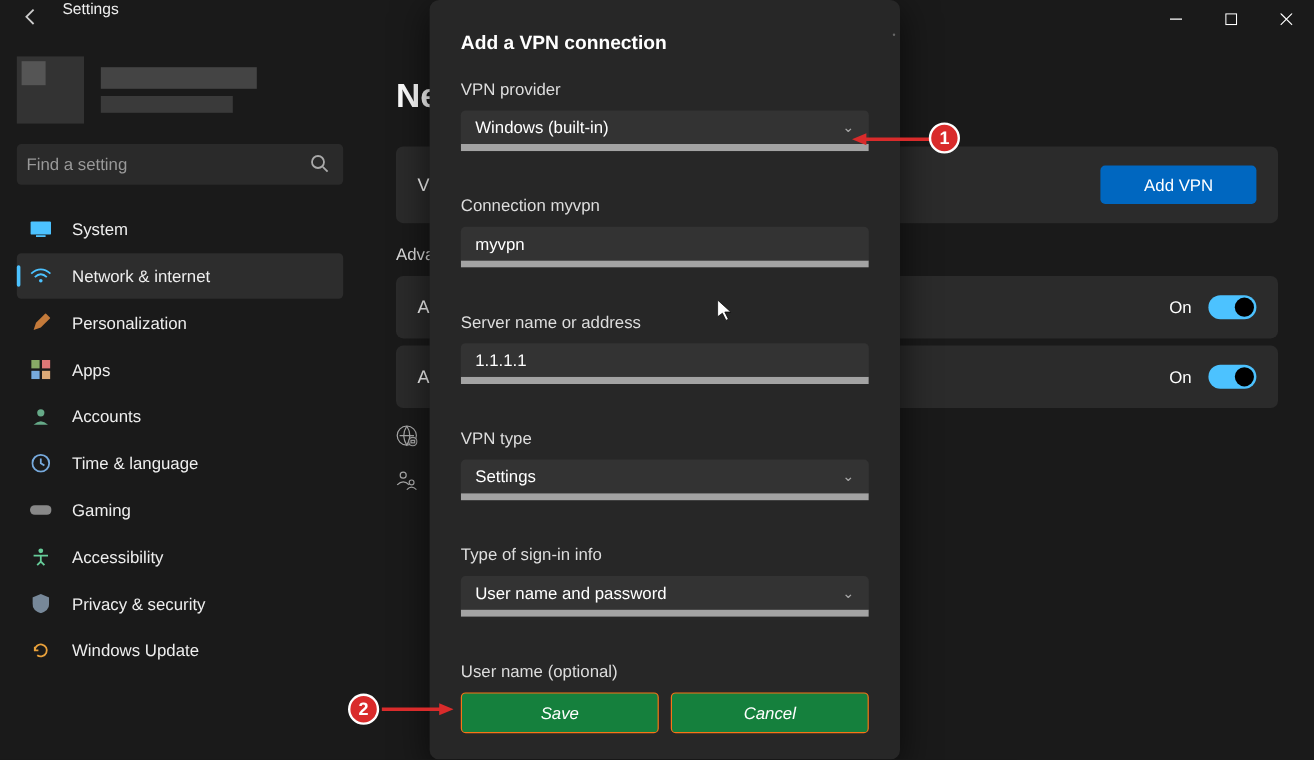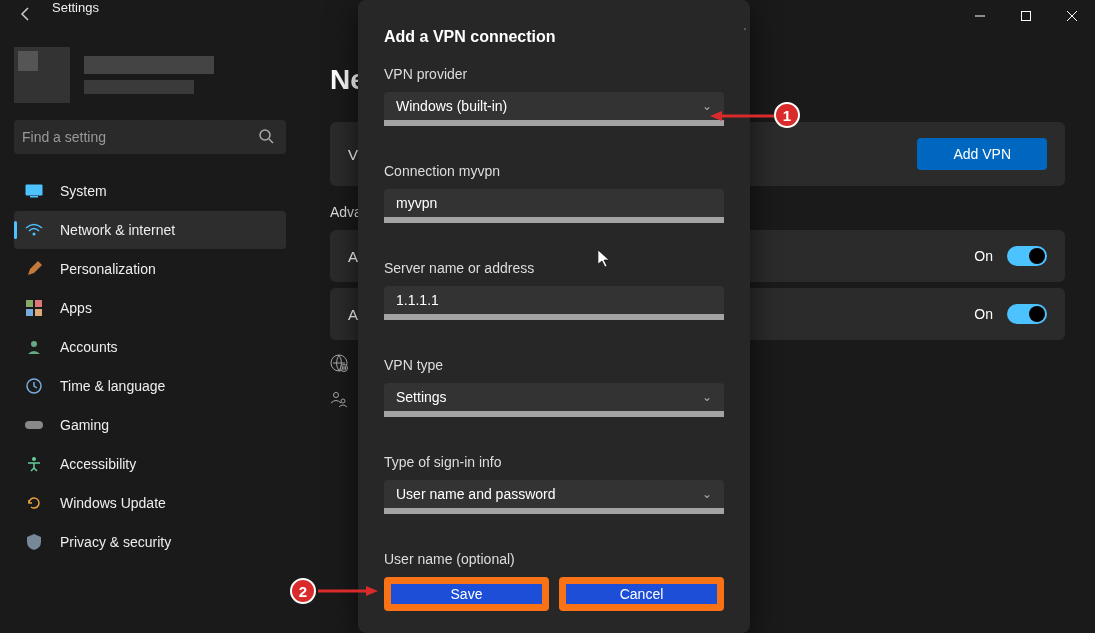--- a/index.html
+++ b/index.html
@@ -52,21 +52,21 @@
   .dialog-scroll { height: 2px; width: 2px; background: #666; position: absolute; right: 4px; top: 28px; bottom: 70px; border-radius: 1px; }
   .dialog h1 { font-size: 16px; font-weight: 600; margin-bottom: 20px; }
   .fld-label { font-size: 14px; color: #ddd; margin-bottom: 10px; }
   .select, .txt { width: 340px; height: 34px; background: #333; border: none; border-bottom: 6px solid #a3a3a3; border-radius: 4px 4px 0 0; color: #fff; padding: 0 12px; font-size: 14px; margin-bottom: 37px; display: flex; align-items: center; justify-content: space-between; }
   .select .chev { color: #aaa; font-size: 12px; }
   .txt { background: #333; }
   input.txt { outline: none; }
   .section-last { margin-bottom: 10px; }
 
   .dialog-actions { position: absolute; bottom: 22px; left: 26px; right: 26px; display: flex; gap: 10px; }
-  .dialog-actions button { flex: 1; height: 34px; background: #1d4ed8; border: 7px solid #f97316; border-radius: 4px; color: #fff; font-size: 14px; cursor: pointer; }
+  .dialog-actions button { flex: 1; height: 34px; background: #15803d; border: 1px solid #f97316; border-radius: 4px; color: #fff; font-size: 14px; cursor: pointer; font-style: italic; }
 
   
   .marker { position: absolute; width: 26px; height: 26px; border-radius: 50%; background: #d92b2b; color: #fff; font-weight: 600; display: flex; align-items: center; justify-content: center; font-size: 15px; border: 2px solid #fff; }
 
   .cursor { position: absolute; left: 598px; top: 250px; color: #fff; font-size: 16px; pointer-events: none; }
 </style>
 </head>
 <body>
 
 <div class="title-bar">
@@ -185,34 +185,34 @@
           <span class="ico">
             <svg width="16" height="16">
               <circle cx="8" cy="3" r="2" fill="#6c9"></circle>
               <path d="M2 7 L14 7 M8 7 V12 M5 15 L8 12 L11 15" stroke="#6c9" stroke-width="1.5" fill="none"></path>
             </svg>
           </span>
           <span>Accessibility</span>
         </li>
       <li>
           <span class="ico">
+            <svg width="14" height="16" viewBox="0 0 14 16">
+              <path d="M7 0 L14 3 V8 Q14 14 7 16 Q0 14 0 8 V3 Z" fill="#789"></path>
+            </svg>
+          </span>
+          <span>Privacy &amp; security</span>
+        </li>
+      <li>
+          <span class="ico">
             <svg width="16" height="16">
               <path d="M3 8 A5 5 0 1 1 5 12" stroke="#e9a13b" stroke-width="1.5" fill="none"></path>
               <path d="M3 5 V8 H6" stroke="#e9a13b" stroke-width="1.5" fill="none"></path>
             </svg>
           </span>
           <span>Windows Update</span>
-        </li>
-      <li>
-          <span class="ico">
-            <svg width="14" height="16" viewBox="0 0 14 16">
-              <path d="M7 0 L14 3 V8 Q14 14 7 16 Q0 14 0 8 V3 Z" fill="#789"></path>
-            </svg>
-          </span>
-          <span>Privacy &amp; security</span>
         </li>
     </ul>
   </div>
 
   <div class="main">
     <div class="page-heading">Ne</div>
 
     <div class="card">
       <div class="lead">
           <span>V</span>

